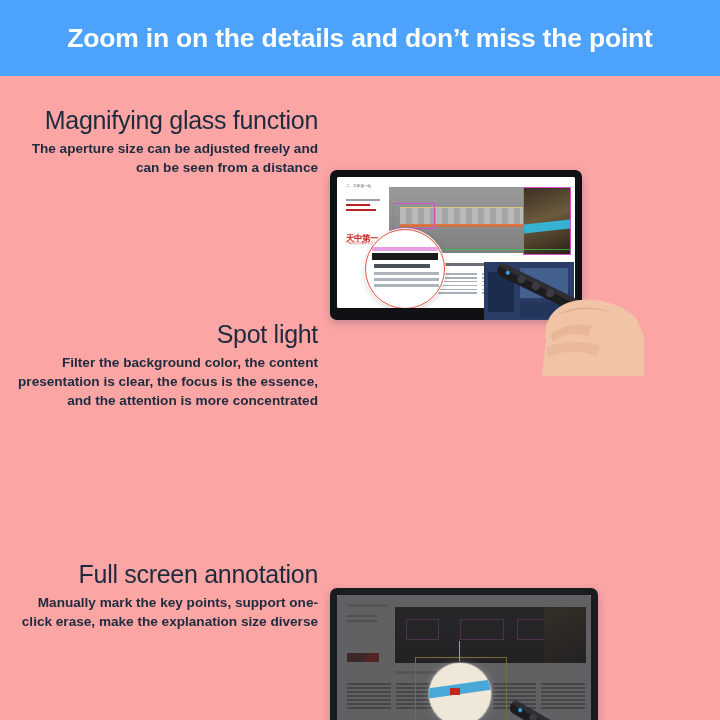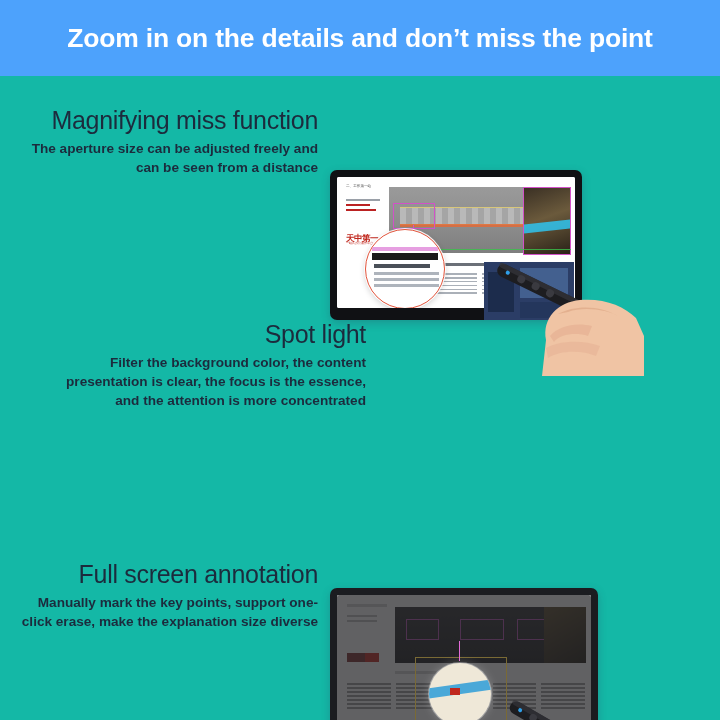--- a/index.html
+++ b/index.html
@@ -3,21 +3,21 @@
 <meta charset="utf-8">
 <style>
   html,body{margin:0;padding:0;}
   body{
     width:720px;height:720px;
     background:#d6dee8;
     font-family:"Liberation Sans", sans-serif;
     overflow:hidden;
     position:relative;
   }
-  .page{position:relative;width:720px;height:720px;background:#14b8a6;}
+  .page{position:relative;width:720px;height:720px;background:#fca5a5;}
 
   
   .banner{
     position:absolute;left:0;top:0;width:720px;height:76px;
     background:#4da2fc;
     display:flex;align-items:center;justify-content:center;
   }
   .banner-title{
     color:#ffffff;
     font-size:26.5px;
@@ -35,21 +35,21 @@
   }
   .f1{top:84px;height:196px;}
   .f2{top:292px;height:190px;}
   .f3{top:500px;height:196px;}
 
   .text-col{
     position:absolute;left:18px;width:300px;
     text-align:right;
   }
   .f1 .text-col{top:22px;}
-  .f2 .text-col{top:28px;margin-left:48px;}
+  .f2 .text-col{top:28px;}
   .f3 .text-col{top:60px;}
 
   .f-title{
     color:#1c2b3d;
     font-size:25px;
     line-height:1.12;
     font-weight:normal;
     margin:0 0 6px 0;
     letter-spacing:-0.3px;
   }
@@ -186,21 +186,21 @@
 
 <div class="page">
 
   <div class="banner">
     <div class="banner-title">Zoom in on the details and don’t miss the point</div>
   </div>
 
   <div class="feature f1">
 
     <div class="text-col">
-      <div class="f-title">Magnifying miss function</div>
+      <div class="f-title">Magnifying glass function</div>
       <div class="f-desc">The aperture size can be adjusted freely and can be seen from a distance</div>
     </div>
 
     <div class="photo p1">
       <div class="monitor">
         <div class="screen">
           <div class="slide1">
             <div class="s1-head">二、工作第一站</div>
             <div class="s1-meta">
                 <i></i>

